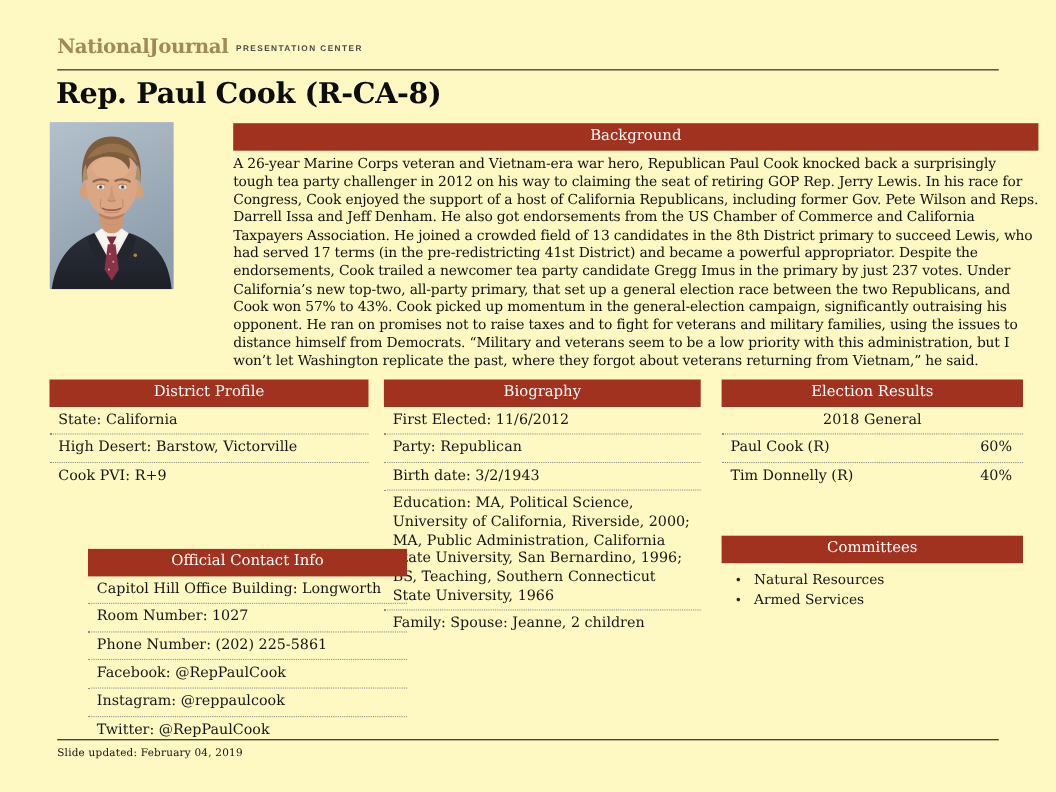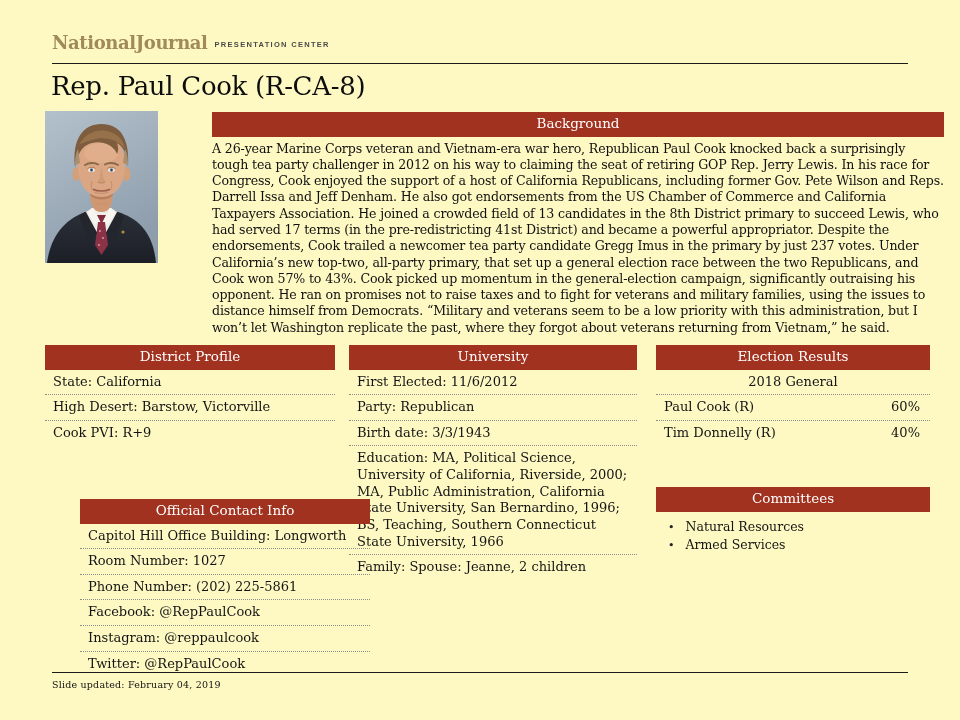--- a/index.html
+++ b/index.html
@@ -28,21 +28,21 @@
     color:var(--bronze);
   }
   .brand-suffix{
     font-family:"Liberation Sans", sans-serif;
     font-weight:bold;font-size:7.5px;letter-spacing:1.3px;
     color:#4a4a4a;margin-left:7px;vertical-align:2px;
   }
   .header-rule{position:absolute;left:52px;top:63px;width:856px;border-top:1.5px solid #1a1a1a;}
   .page-title{
     position:absolute;left:51px;top:71px;
-    font-size:26px;font-weight:normal;letter-spacing:-0.3px;color:#0d0d0d;
+    font-size:26px;font-weight:bold;letter-spacing:-0.3px;color:#0d0d0d;
   }
 
   
   .portrait{position:absolute;left:45px;top:111px;width:113px;height:152px;}
   .portrait svg{display:block;width:100%;height:100%;}
 
   
   .section-bar{
     background:var(--red);color:#fff;text-align:center;
     font-size:13.5px;line-height:1;padding:5px 0 6px;
@@ -175,24 +175,24 @@
   </div>
 
   <div class="info-table col-district">
     <div class="section-bar">District Profile</div>
     <div class="row">State: California</div>
     <div class="row">High Desert: Barstow, Victorville</div>
     <div class="row last">Cook PVI: R+9</div>
   </div>
 
   <div class="info-table col-bio">
-    <div class="section-bar">University</div>
+    <div class="section-bar">Biography</div>
     <div class="row">First Elected: 11/6/2012</div>
     <div class="row">Party: Republican</div>
-    <div class="row">Birth date: 3/3/1943</div>
+    <div class="row">Birth date: 3/2/1943</div>
     <div class="row">Education: MA, Political Science, University of California, Riverside, 2000; MA, Public Administration, California State University, San Bernardino, 1996; BS, Teaching, Southern Connecticut State University, 1966</div>
     <div class="row last">Family: Spouse: Jeanne, 2 children</div>
   </div>
 
   <div class="info-table col-election">
     <div class="section-bar">Election Results</div>
     <div class="row row-center">2018 General</div>
     <div class="row row-split">
       <span>Paul Cook (R)</span>
       <span class="pct">60%</span>

